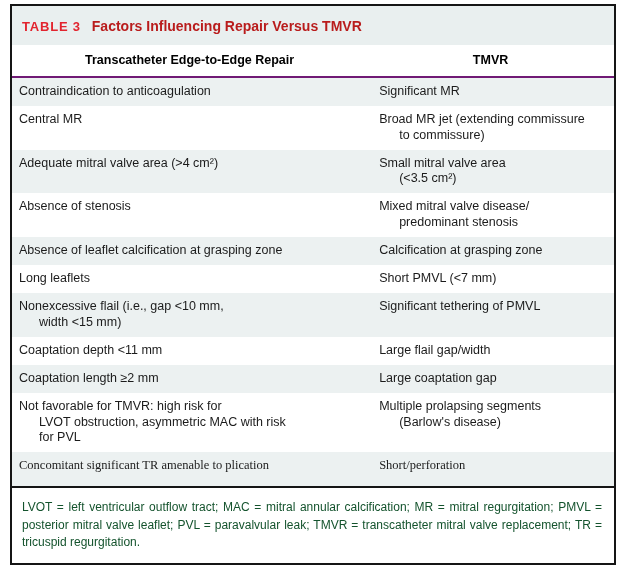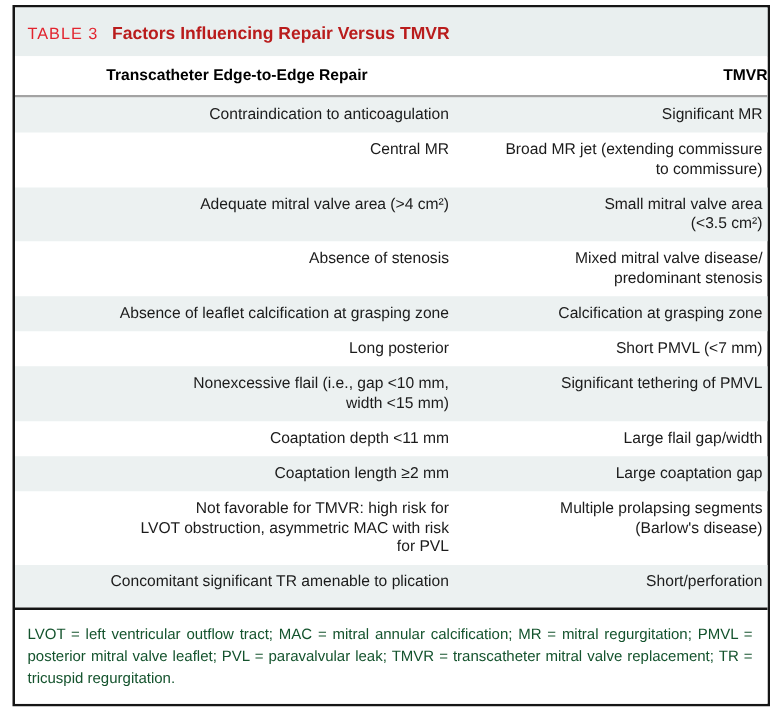--- a/index.html
+++ b/index.html
@@ -21,49 +21,49 @@
   
   .title-bar {
     background: #e9efef;
     padding: 12px 10px 11px 10px;
     display: flex;
     align-items: baseline;
     gap: 11px;
   }
   .title-label {
     color: #e2242e;
-    font-weight: normal;
+    font-weight: bold;
     font-size: 13px;
     letter-spacing: 0.8px;
     white-space: nowrap;
   }
   .title-text {
     color: #b91c1c;
     font-weight: bold;
     font-size: 14px;
   }
 
   
   .header-row {
     display: flex;
     background: #ffffff;
-    border-bottom: 2px solid #a3a3a3;
+    border-bottom: 2px solid #701a75;
     padding: 8px 0 9px 0;
   }
   .header-cell {
     font-weight: bold;
     font-size: 12.5px;
     color: #000;
     text-align: center;
   }
   .header-cell.left  { width: 59%; }
-  .header-cell.right { width: 41%; text-align: right; }
+  .header-cell.right { width: 41%; }
 
   
-  .t-body .t-row { display: flex; text-align: right; }
+  .t-body .t-row { display: flex; }
   .t-body .t-row:nth-child(odd) { background: #ecf1f1; }
   .t-cell {
     font-size: 12.5px;
     line-height: 1.22;
     color: #1b1b1b;
     white-space: pre-line;
     padding-top: 6px;
     padding-bottom: 7px;
   }
   .t-cell.left {
@@ -71,21 +71,21 @@
     padding-left: 27px;
     padding-right: 8px;
     text-indent: -20px;   
   }
   .t-cell.right {
     width: 41%;
     padding-left: 32px;
     padding-right: 4px;
     text-indent: -20px;
   }
-  .t-body .t-row:last-child .t-cell { padding-bottom: 13px; }
+  .t-body .t-row:last-child .t-cell { padding-bottom: 13px; font-family: Liberation Serif, serif; }
 
   
   .footnote {
     border-top: 2px solid #151515;
     background: #ffffff;
     padding: 11px 12px 12px 10px;
     font-size: 12px;
     line-height: 1.45;
     color: #14532d;
     text-align: justify;
@@ -125,21 +125,21 @@
       <div class="t-row">
         <div class="t-cell left">Absence of stenosis</div>
         <div class="t-cell right">Mixed mitral valve disease/
 predominant stenosis</div>
       </div>
       <div class="t-row">
         <div class="t-cell left">Absence of leaflet calcification at grasping zone</div>
         <div class="t-cell right">Calcification at grasping zone</div>
       </div>
       <div class="t-row">
-        <div class="t-cell left">Long posterior</div>
+        <div class="t-cell left">Long leaflets</div>
         <div class="t-cell right">Short PMVL (&lt;7 mm)</div>
       </div>
       <div class="t-row">
         <div class="t-cell left">Nonexcessive flail (i.e., gap &lt;10 mm,
 width &lt;15 mm)</div>
         <div class="t-cell right">Significant tethering of PMVL</div>
       </div>
       <div class="t-row">
         <div class="t-cell left">Coaptation depth &lt;11 mm</div>
         <div class="t-cell right">Large flail gap/width</div>

